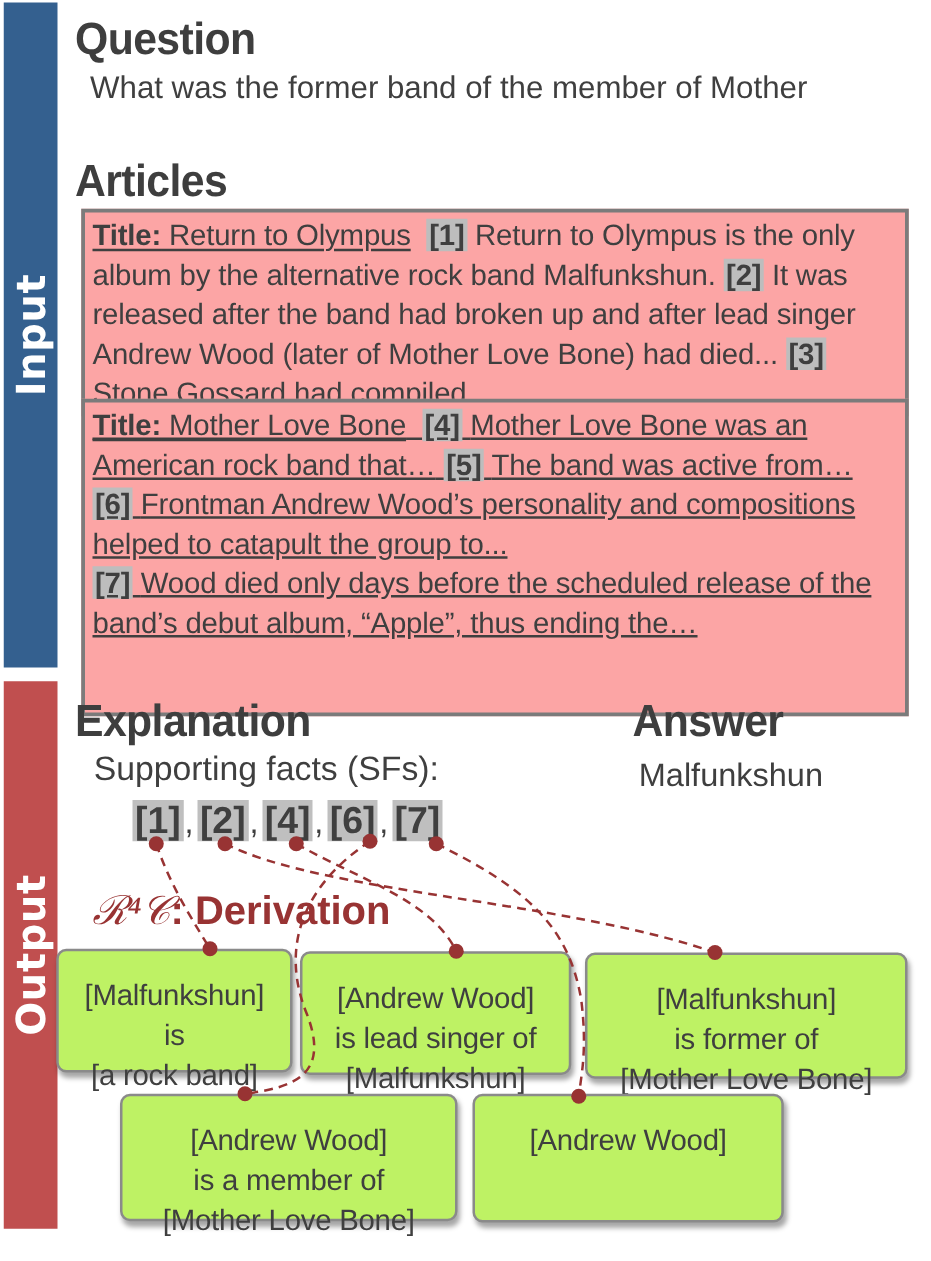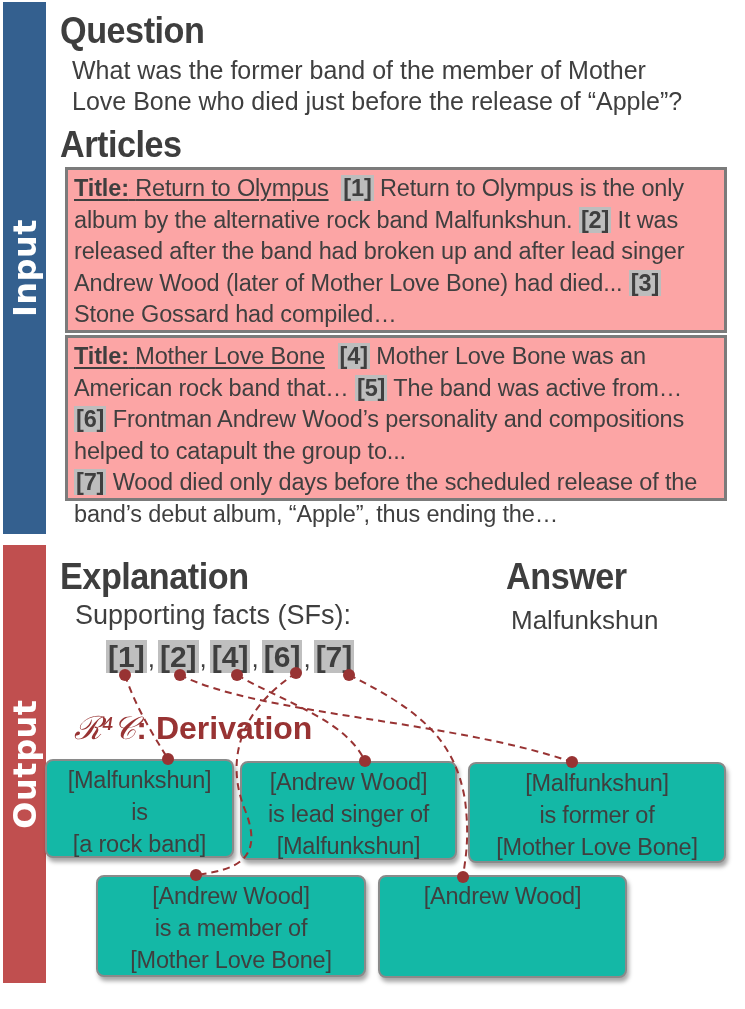--- a/index.html
+++ b/index.html
@@ -19,54 +19,53 @@
              box-sizing:border-box; padding:3px 6px 0 6px; font-size:23.5px; line-height:31.5px; color:#3f3f3f;
              letter-spacing:-0.15px; }
   .title-u { text-decoration:underline; text-decoration-thickness:2px; text-underline-offset:3px; }
   .title-label { font-weight:bold; }
   .ref { background:#bdbdbd; font-weight:bold; padding:0 2px; color:#3f3f3f; }
   .sf-row { position:absolute; left:106px; top:640px; font-size:30px; font-weight:bold; color:#3f3f3f; }
   .sf-ref { background:#bfbfbf; padding:0 2px; }
   .sf-comma { font-weight:normal; font-size:26px; padding:0 3px 0 1px; }
   .deriv { position:absolute; left:74px; top:705px; font-size:32px; font-weight:bold; color:#983333; }
   .deriv .script { font-family:Liberation Serif, serif; font-style:italic; font-weight:normal; }
-  .box { position:absolute; background:#14b8a6; border:2px solid #8a8a8a; border-radius:8px; box-sizing:border-box;
+  .box { position:absolute; background:#bef264; border:2px solid #8a8a8a; border-radius:8px; box-sizing:border-box;
          box-shadow:2px 4px 4px rgba(0,0,0,0.35); text-align:center; font-size:23.5px; line-height:32px;
-         color:#3f3f3f; padding-top:3px; letter-spacing:-0.2px; }
+         color:#3f3f3f; padding-top:19px; letter-spacing:-0.2px; }
   svg.links { position:absolute; left:0; top:0; width:745px; height:1009px; pointer-events:none; }
 </style>
 </head>
 <body>
 
 <div class="sidebar input">
   <span class="side-label">Input</span>
 </div>
 <div class="sidebar output">
   <span class="side-label">Output</span>
 </div>
 
 <div class="h1" style="left:60px; top:10px;">Question</div>
 <div class="qtext">
   <div>What was the former band of the member of Mother</div>
-  <div>Love Bone who died just before the release of “Apple”?</div>
 </div>
 
 <div class="h1" style="left:60px; top:124px;">Articles</div>
 
 <div class="article" style="top:167px; height:166px;">
   <span class="title-u"><span class="title-label">Title:</span>&nbsp;<span>Return to Olympus</span></span>&nbsp;
   <span class="ref">[1]</span>
   <span>Return to Olympus is the only album by the alternative rock band Malfunkshun.</span>
   <span class="ref">[2]</span>
   <span>It was released after the band had broken up and after lead singer Andrew Wood (later of Mother Love Bone) had died...</span>
   <span class="ref">[3]</span>
   <span>Stone Gossard had compiled…</span>
 </div>
 
-<div class="article" style="top:335px; height:166px;">
+<div class="article" style="top:319px; height:254px;text-decoration:underline;">
   <span class="title-u"><span class="title-label">Title:</span>&nbsp;<span>Mother Love Bone</span></span>&nbsp;
   <span class="ref">[4]</span>
   <span>Mother Love Bone was an American rock band that…</span>
   <span class="ref">[5]</span>
   <span>The band was active from…</span>
   <span class="ref">[6]</span>
   <span>Frontman Andrew Wood’s personality and compositions helped to catapult the group to...</span><br>
   <span class="ref">[7]</span>
   <span>Wood died only days before the scheduled release of the band’s debut album, “Apple”, thus ending the…</span>
 </div>

